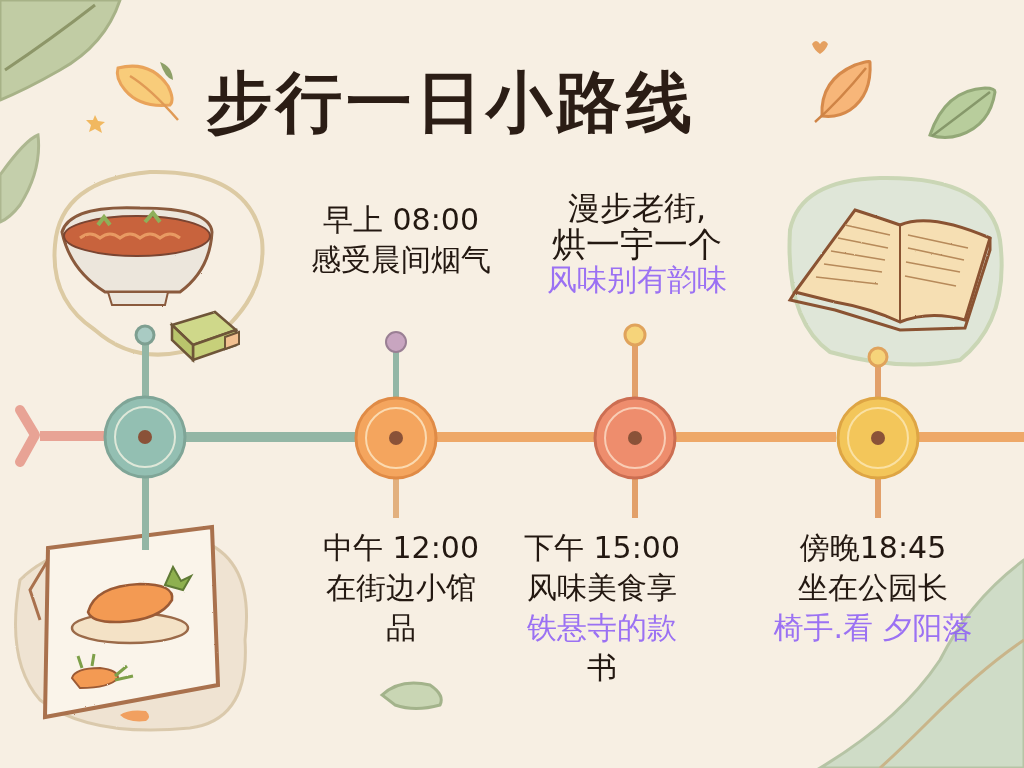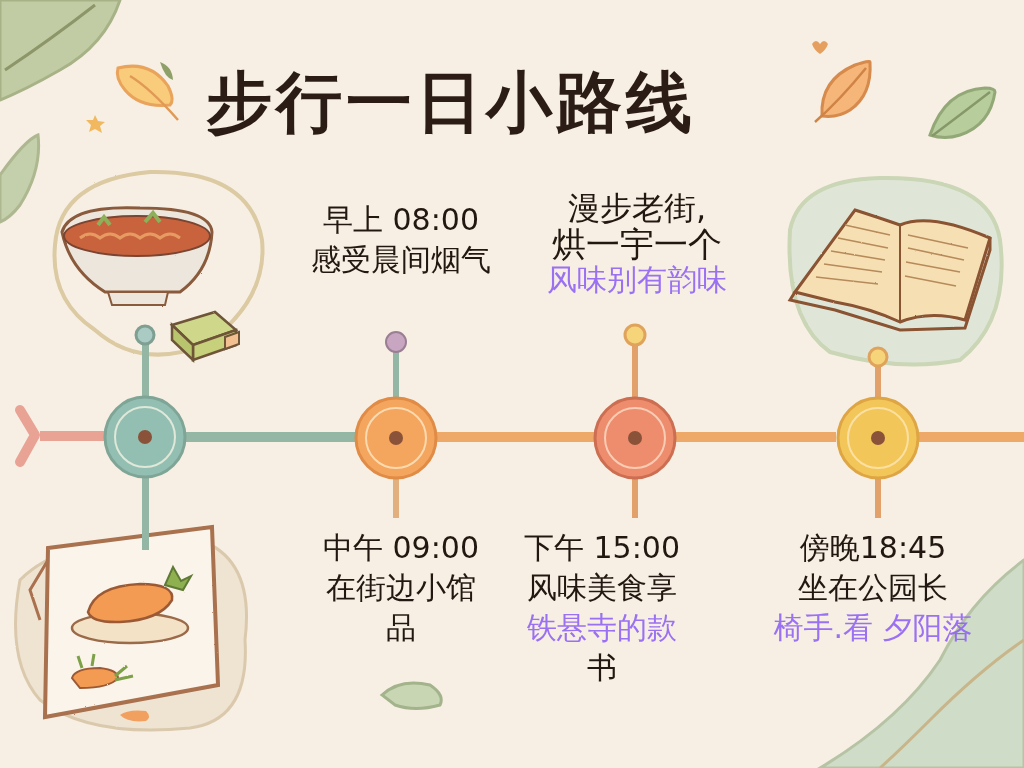--- a/index.html
+++ b/index.html
@@ -167,21 +167,21 @@
     <span class="desc">感受晨间烟气</span>
   </div>
 
   <div class="label" id="lbl-walk">
     <span class="desc l1">漫步老街,</span>
     <span class="desc l2">烘一宇一个</span>
     <span class="desc blur">风味别有韵味</span>
   </div>
 
   <div class="label" id="lbl-1200">
-    <span class="time">中午 09:00</span>
+    <span class="time">中午 12:00</span>
     <span class="desc">在街边小馆</span>
     <span class="desc">品</span>
   </div>
 
   <div class="label" id="lbl-1500">
     <span class="time">下午 15:00</span>
     <span class="desc">风味美食享</span>
     <span class="desc blur">铁悬寺的款</span>
     <span class="desc">书</span>
   </div>

